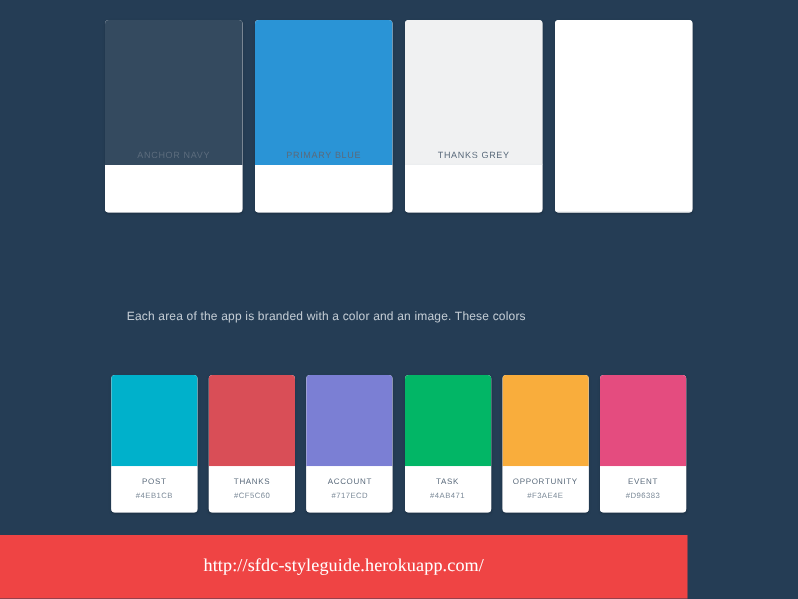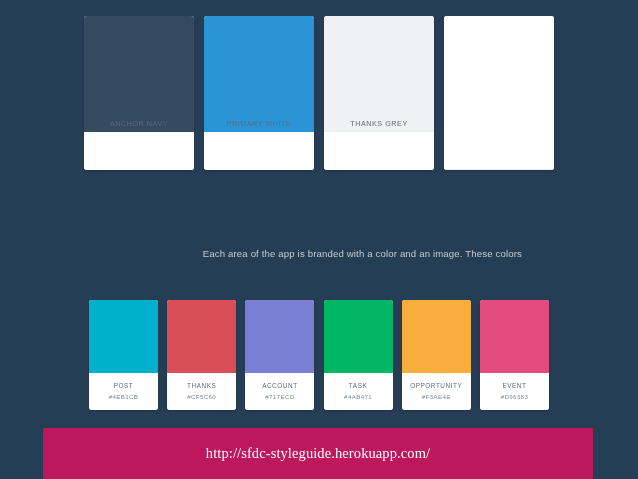--- a/index.html
+++ b/index.html
@@ -84,21 +84,21 @@
   #brand-row .hex  { font-size: 7px; margin-top: 3px; }
   
   #brand-row .card.light .chip { border-bottom: 1px solid #eceef0; }
 
   
   #caption {
     position: absolute;
     left: 0;
     top: 246px;
     width: 522px;
-    text-align: right;
+    text-align: center;
     color: #c3ccd4;
     font-size: 9.6px;
     line-height: 15px;
     letter-spacing: 0.15px;
   }
   #caption .line { display: block; }
 
   
   #area-row {
     left: 89px;
@@ -117,25 +117,24 @@
   #area-row .name { font-size: 6.4px; }
   #area-row .hex  { font-size: 6.2px; margin-top: 3px; }
 
   
   #url-bar {
     position: absolute;
     left: 0;
     top: 428px;
     width: 550px;
     height: 51px;
-    background: #be185d;
+    background: #ef4444;
     display: flex;
     align-items: center;
     justify-content: center;
-    margin-left: 43px;
   }
   #url-bar .url {
     color: #ffffff;
     font-family: "Liberation Serif", serif;
     font-size: 14.5px;
     letter-spacing: 0.1px;
   }
 </style>
 </head>
 <body style="background: rgb(37, 61, 85);">
@@ -148,21 +147,21 @@
       <div class="chip" style="background-color: rgb(52, 74, 95);"></div>
       <div class="meta">
         <div class="name">ANCHOR NAVY</div>
         <div class="hex">#344A5F</div>
       </div>
     </div>
 
     <div class="card">
       <div class="chip" style="background-color: rgb(42, 148, 214);"></div>
       <div class="meta">
-        <div class="name">PRIMARY WHITE</div>
+        <div class="name">PRIMARY BLUE</div>
         <div class="hex">#2A94D6</div>
       </div>
     </div>
 
     <div class="card light">
       <div class="chip" style="background-color: rgb(240, 241, 242);"></div>
       <div class="meta">
         <div class="name">THANKS GREY</div>
         <div class="hex">#F0F1F2</div>
       </div>

